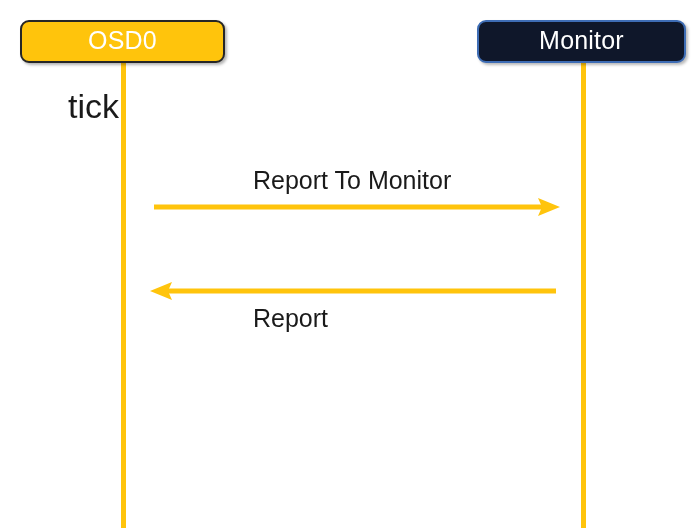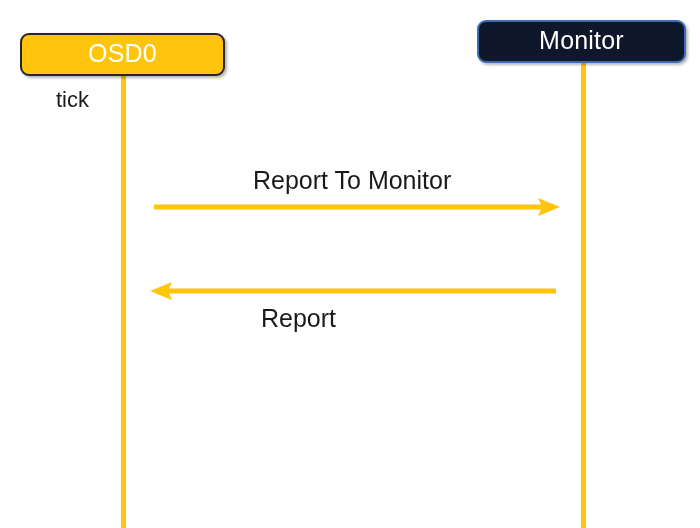--- a/index.html
+++ b/index.html
@@ -35,21 +35,21 @@
     line-height: 1;
     user-select: none;
   }
   .participant-label {
     display: block;
     transform: translateY(-1px);
   }
 
   #participant-osd0 {
     left: 20px;
-    top: 33px;
+    top: 20px;
     width: 205px;
     height: 43px;
     background: #FFC40C;
     border: 2.5px solid #262626;
     box-shadow: 2px 2px 3px rgba(0, 0, 0, 0.30);
   }
 
   #participant-monitor {
     left: 477px;
     top: 20px;
@@ -104,30 +104,29 @@
   }
 
   #message-2-arrow {
     left: 148px;
     top: 280px;
     width: 410px;
   }
   #message-2-label {
     left: 253px;
     top: 306px;
-    margin-left: 8px;
   }
 
   
   #note-tick {
     position: absolute;
-    left: 56px;
+    left: 68px;
     top: 89px;
     color: #1A1A1A;
-    font-size: 22px;
+    font-size: 34px;
     line-height: 1;
     white-space: nowrap;
     user-select: none;
   }
 </style>
 </head>
 <body>
 
 <div id="diagram">
 

